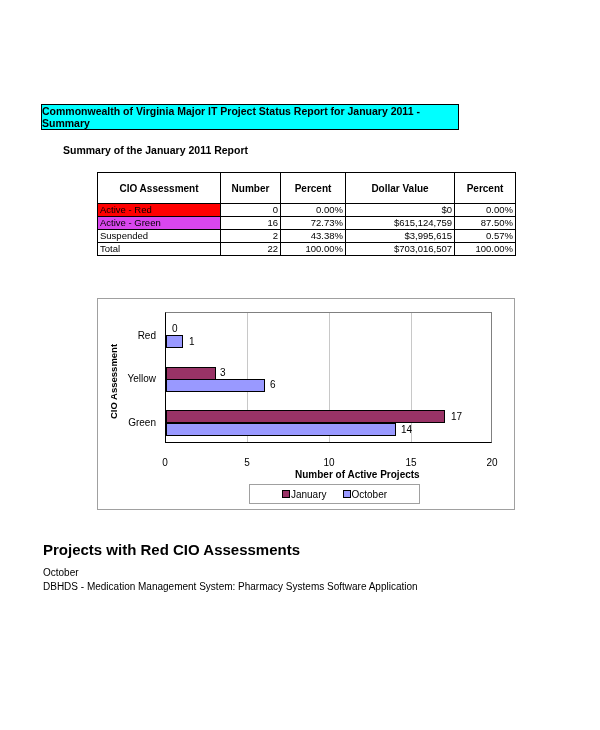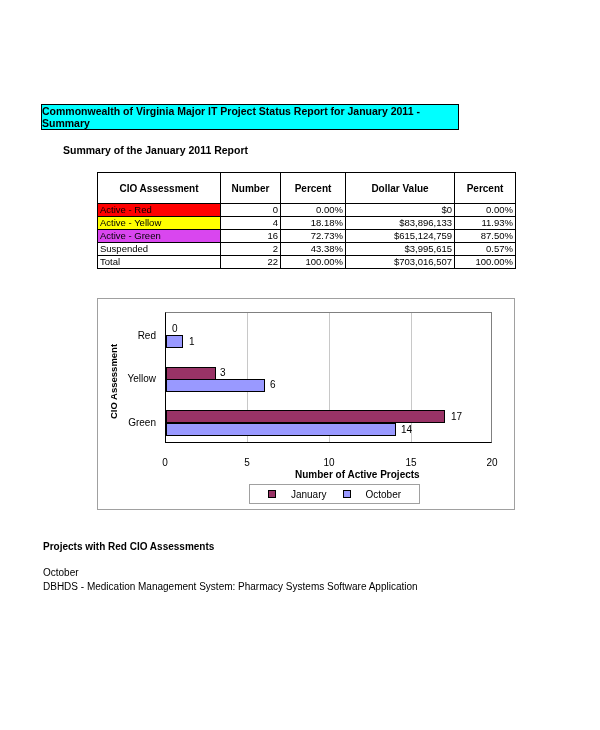--- a/index.html
+++ b/index.html
@@ -17,23 +17,23 @@
   .gridline { position: absolute; top: 0; bottom: 0; width: 1px; background: #c8c8c8; }
   .bar { position: absolute; height: 13px; border: 1px solid #000; box-sizing: border-box; left: 0; }
   .bar.jan { background: #993366; }
   .bar.oct { background: #9999ff; }
   .bar-label { position: absolute; font-size: 10px; font-weight: normal; }
   .cat-label { position: absolute; font-size: 10px; text-align: right; width: 50px; }
   .tick-label { position: absolute; font-size: 10px; top: 457px; transform: translateX(-50%); }
   .xlabel { position: absolute; top: 469px; left: 262px; font-weight: bold; font-size: 10px; padding-left: 33px; }
   .ylabel { position: absolute; left: 58px; top: 376px; transform: rotate(-90deg); transform-origin: center; font-weight: bold; font-size: 9.5px; white-space: nowrap; width: 110px; text-align: center; }
   .legend { position: absolute; left: 249px; top: 484px; width: 171px; height: 20px; border: 1px solid #a0a0a0; box-sizing: border-box; display: flex; align-items: center; justify-content: center; gap: 16px; font-size: 10px; }
-  .legend-item { display: flex; align-items: center; gap: 15px; }
+  .legend-item { display: flex; align-items: center; gap: 1px; }
   .swatch { width: 6px; height: 6px; border: 1px solid #000; display: inline-block; }
-  .section-title { position: absolute; left: 43px; top: 541px; font-weight: bold; font-size: 10px; }
+  .section-title { position: absolute; left: 43px; top: 541px; font-weight: bold; font-size: 15px; }
   .month { position: absolute; left: 43px; top: 567px; font-size: 10px; }
   .project { position: absolute; left: 43px; top: 581px; font-size: 10px; }
 </style>
 </head>
 <body>
 
 <div class="banner">
   <span>Commonwealth of Virginia Major IT Project Status Report for January 2011 - Summary</span>
 </div>
 <div class="subtitle">Summary of the January 2011 Report</div>
@@ -48,27 +48,20 @@
       <th class="c5">Percent</th>
     </tr>
   </thead>
   <tbody>
     <tr>
       <td class="label" style="background:#ff0000">Active - Red</td>
       <td>0</td>
       <td>0.00%</td>
       <td>$0</td>
       <td>0.00%</td>
-    </tr>
-    <tr>
-      <td class="label" style="background:#ffff00">Active - Yellow</td>
-      <td>4</td>
-      <td>18.18%</td>
-      <td>$83,896,133</td>
-      <td>11.93%</td>
     </tr>
     <tr>
       <td class="label" style="background:#d946ef">Active - Green</td>
       <td>16</td>
       <td>72.73%</td>
       <td>$615,124,759</td>
       <td>87.50%</td>
     </tr>
     <tr>
       <td class="label">Suspended</td>

